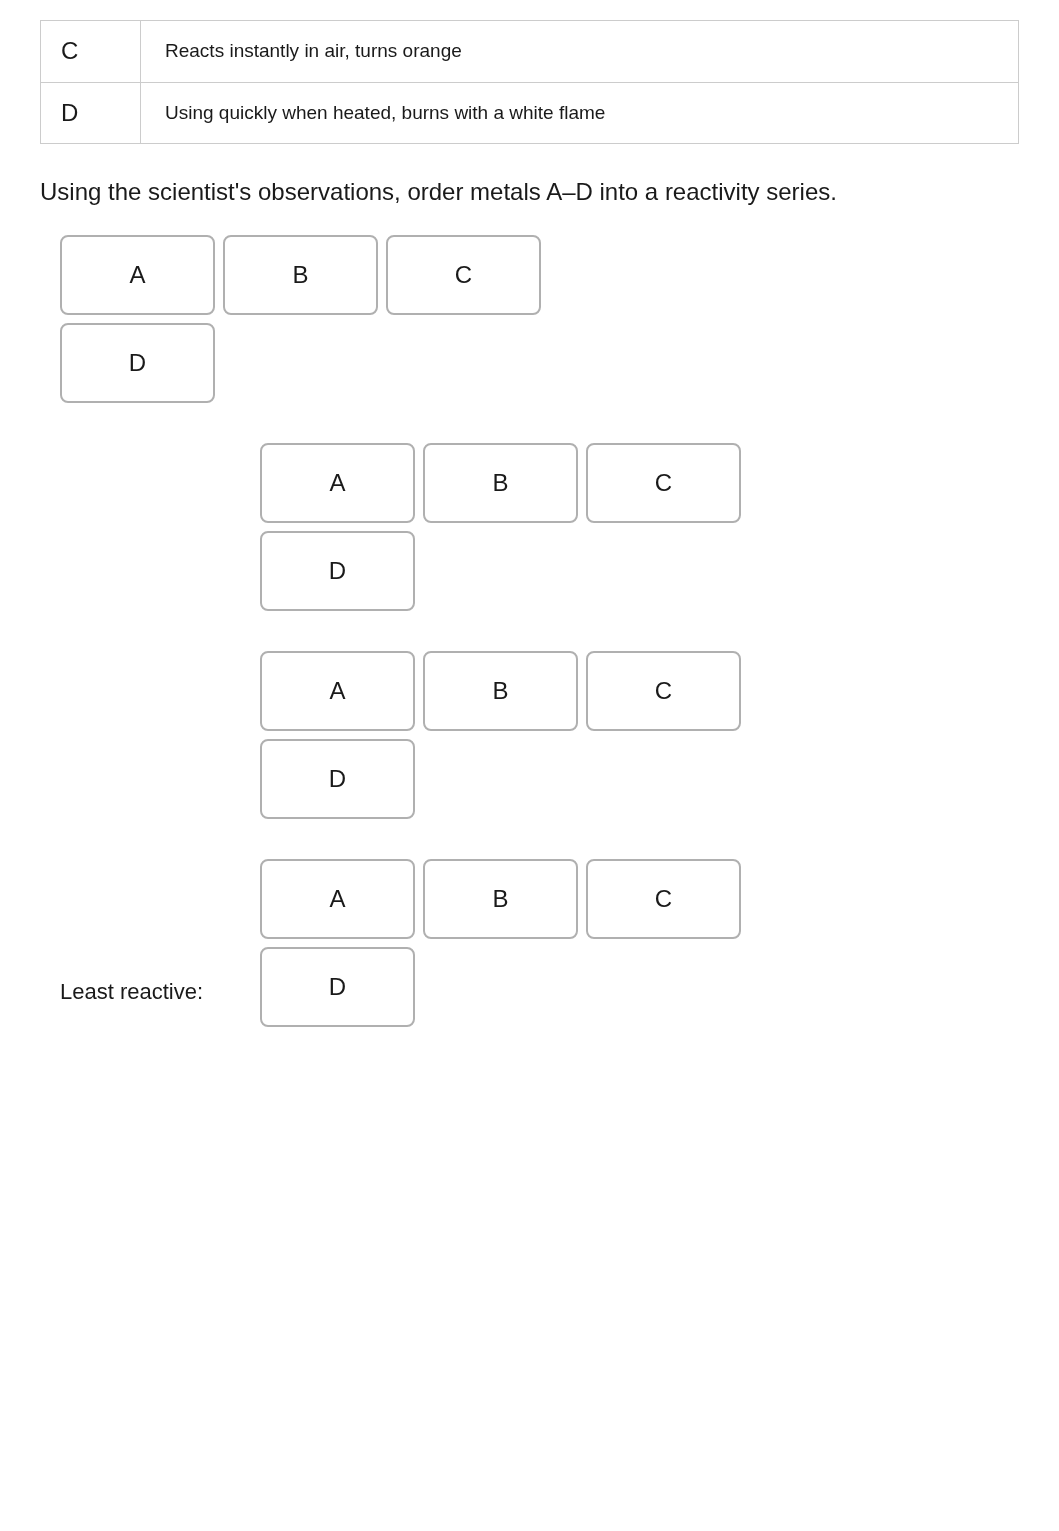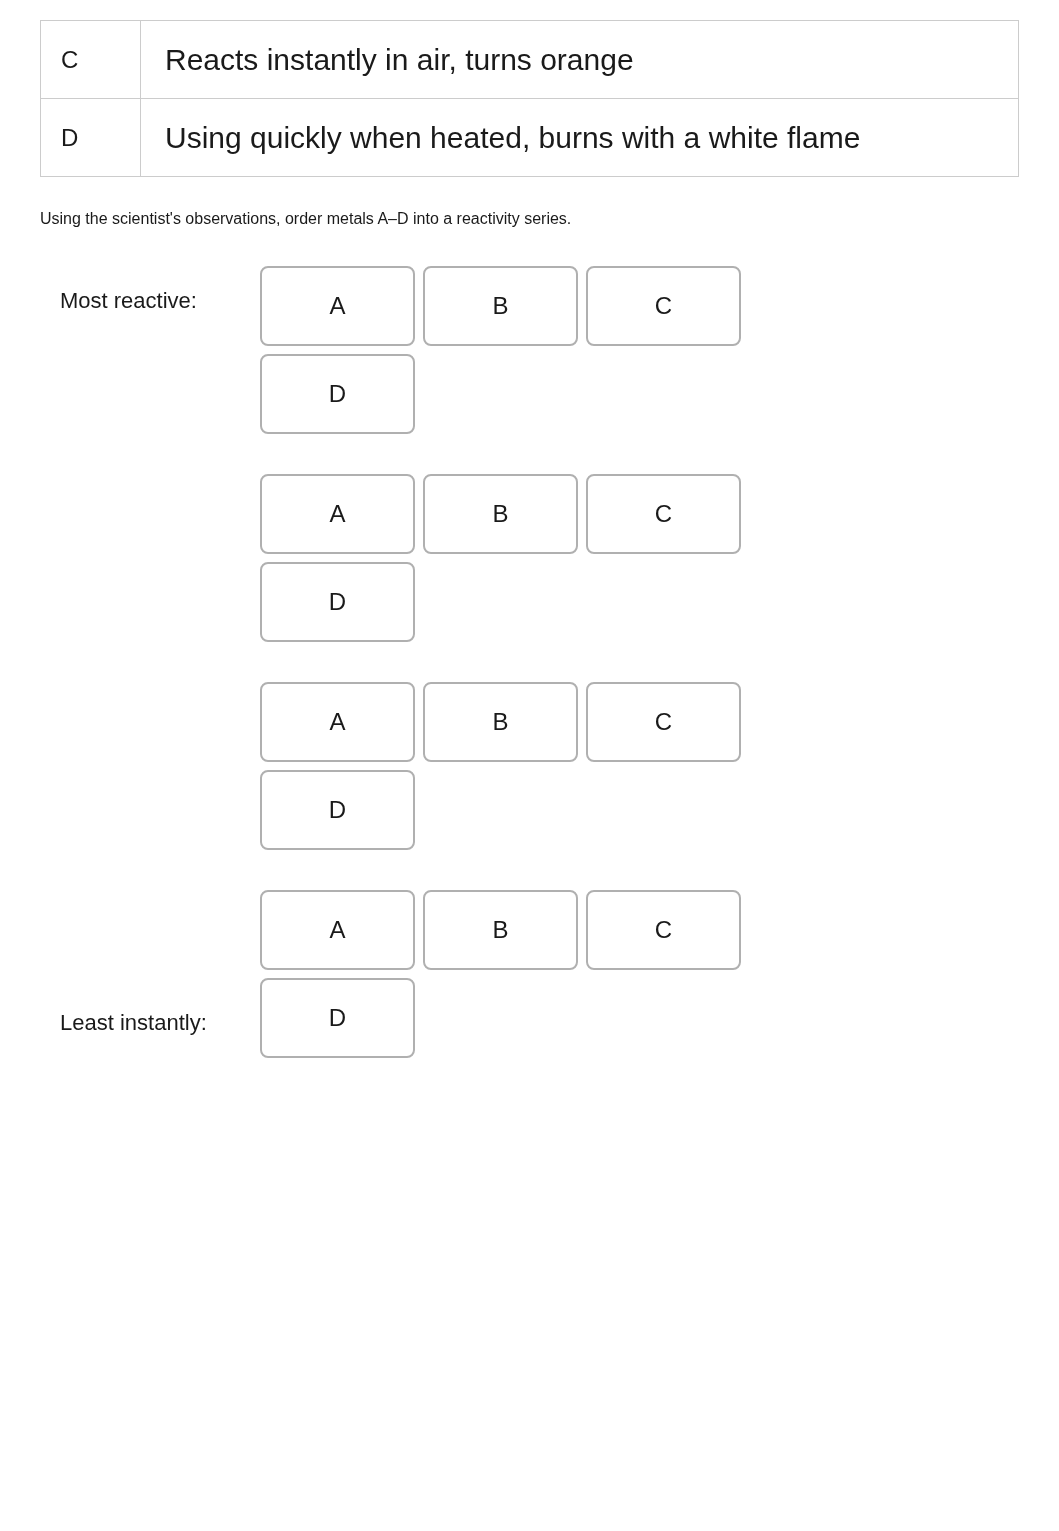--- a/index.html
+++ b/index.html
@@ -36,29 +36,29 @@
     }
 
     .table-section td:first-child {
       width: 100px;
       font-size: 24px;
       font-weight: 400;
       vertical-align: middle;
     }
 
     .table-section td:last-child {
-      font-size: 30px;
+      font-size: 19px;
       line-height: 1.5;
       padding-left: 24px;
     }
 
     .instructions {
-      font-size: 16px;
+      font-size: 24px;
       line-height: 1.5;
-      margin-bottom: 35px;
+      margin-bottom: 25px;
       margin-top: 10px;
     }
 
     .reactivity-section {
       display: flex;
       flex-direction: column;
       gap: 40px;
       padding-left: 20px;
     }
 
@@ -118,21 +118,20 @@
         <td>Using quickly when heated, burns with a white flame</td>
       </tr>
     </tbody>
   </table>
 
   <p class="instructions">Using the scientist's observations, order metals A–D into a reactivity series.</p>
 
   <div class="reactivity-section">
 
     <div class="reactivity-row">
-      <div class="row-label">Most reactive:</div>
       <div class="options-grid">
         <div class="options-row">
           <div class="option-box">A</div>
           <div class="option-box">B</div>
           <div class="option-box">C</div>
         </div>
         <div class="options-row">
           <div class="option-box">D</div>
         </div>
       </div>
@@ -160,21 +159,21 @@
           <div class="option-box">B</div>
           <div class="option-box">C</div>
         </div>
         <div class="options-row">
           <div class="option-box">D</div>
         </div>
       </div>
     </div>
 
     <div class="reactivity-row">
-      <div class="row-label" style="padding-top: 0; align-self: flex-end; padding-bottom: 22px;">Least instantly:</div>
+      <div class="row-label" style="padding-top: 0; align-self: flex-end; padding-bottom: 22px;">Least reactive:</div>
       <div class="options-grid">
         <div class="options-row">
           <div class="option-box">A</div>
           <div class="option-box">B</div>
           <div class="option-box">C</div>
         </div>
         <div class="options-row">
           <div class="option-box">D</div>
         </div>
       </div>

